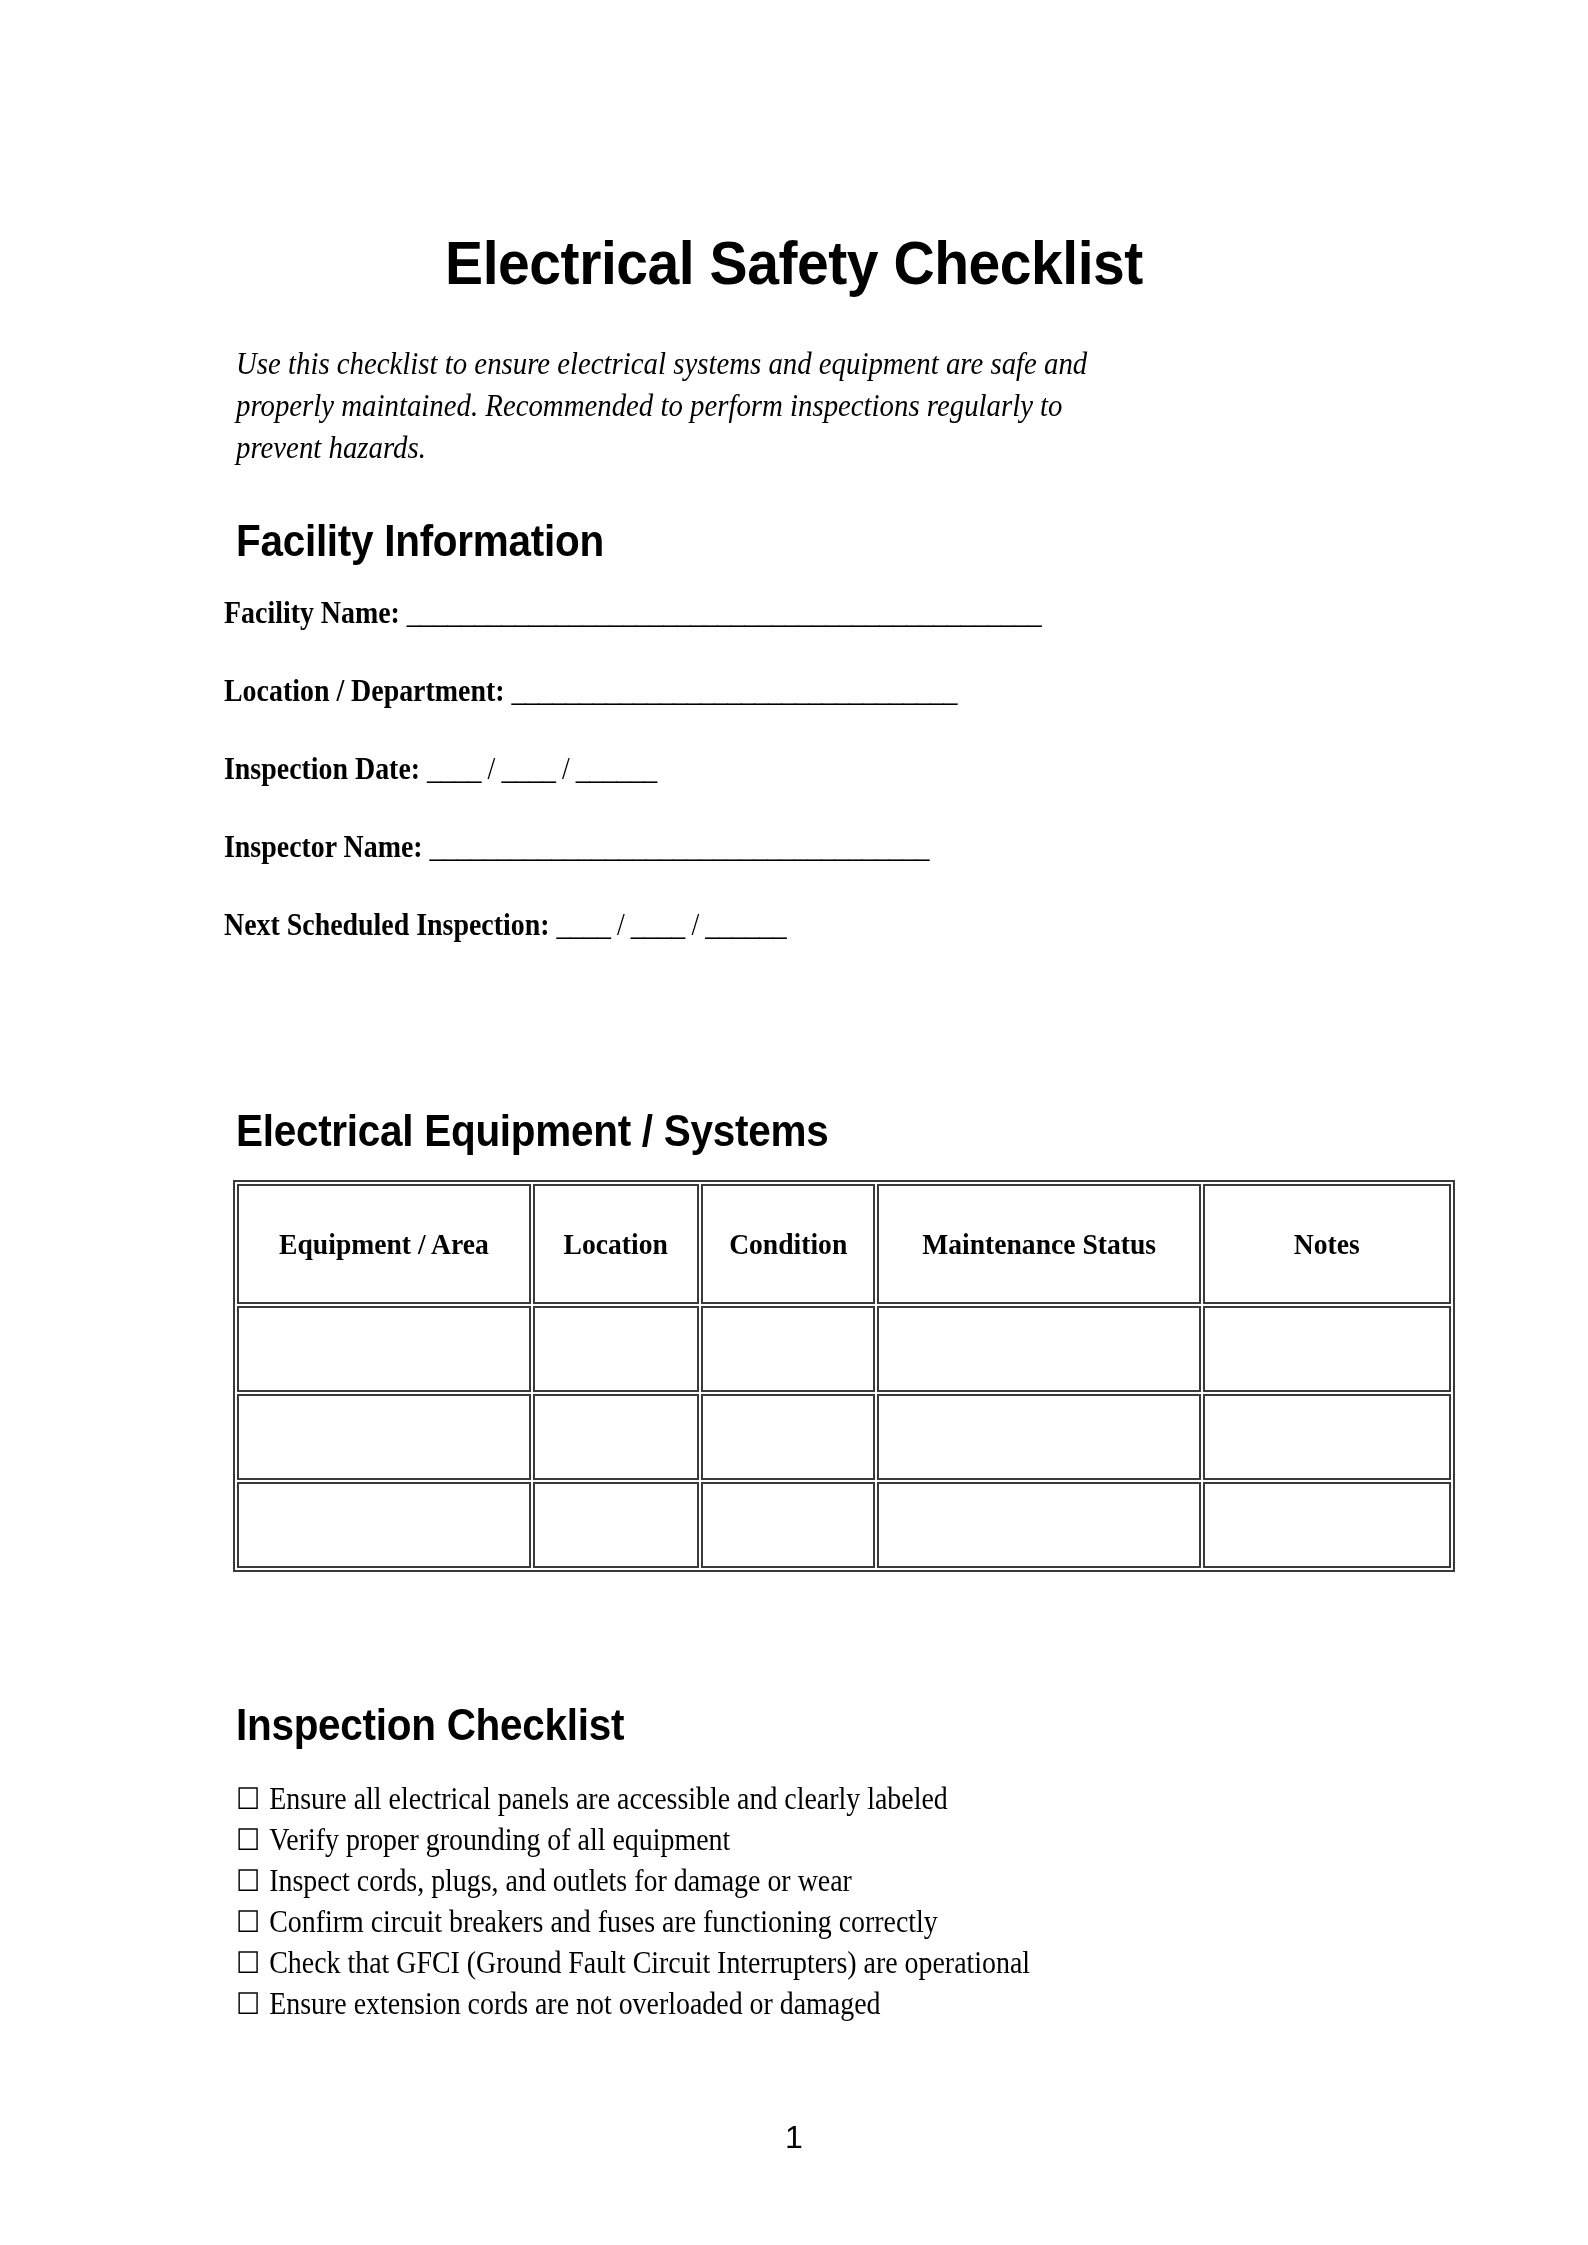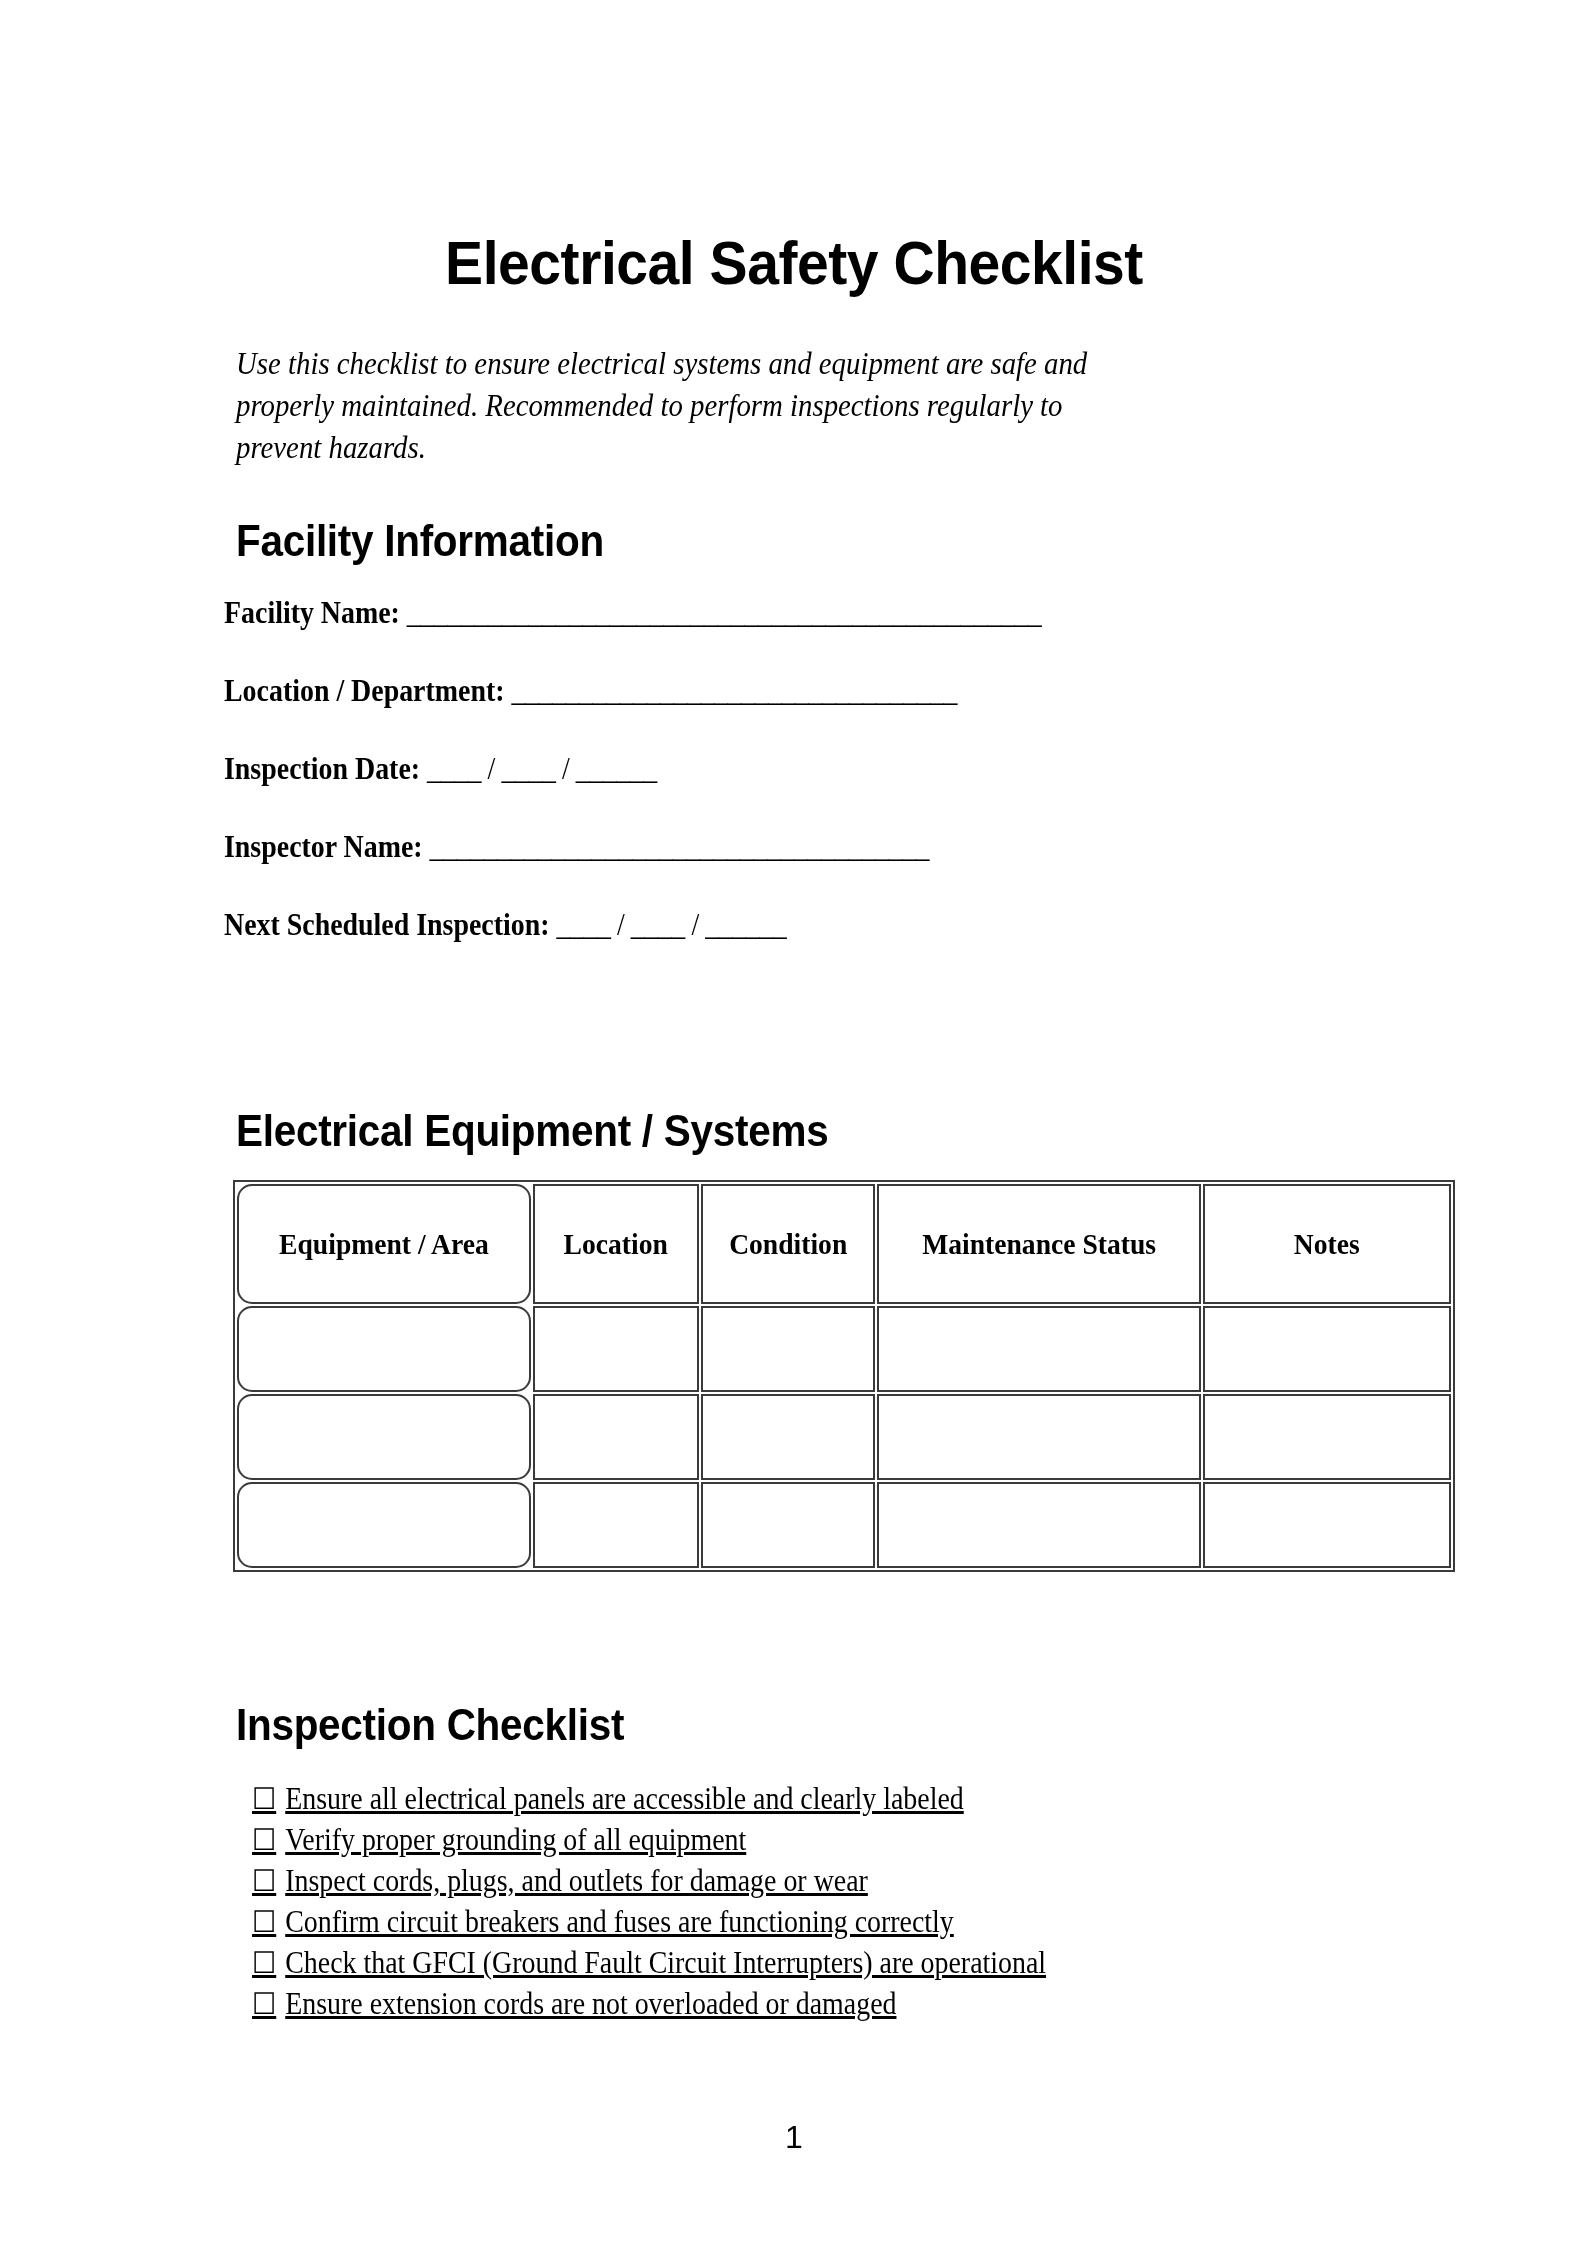--- a/index.html
+++ b/index.html
@@ -121,33 +121,32 @@
     padding-right: 14px;
     white-space: nowrap;
   }
   table.equip-table th span {
     display: inline-block;
     transform: scaleX(0.92);
   }
   table.equip-table td.blank-cell {
     height: 82px;
   }
-  .col-equipment { width: 262px; border-radius: 15px; }
+  .col-equipment { width: 262px; }
   .col-location  { width: 134px; }
   .col-condition { width: 142px; }
   .col-maint     { width: 292px; }
   .col-notes     { width: 216px; }
 
   
   .checklist {
     position: absolute;
-    left: 252px;
+    left: 236px;
     top: 1778px;
     width: 1200px;
-    text-decoration: underline;
   }
   .check-item {
     font-size: 31px;
     line-height: 41px;
     white-space: nowrap;
     transform: scaleX(0.90);
     transform-origin: left top;
   }
   .check-box {
     font-size: 30px;

